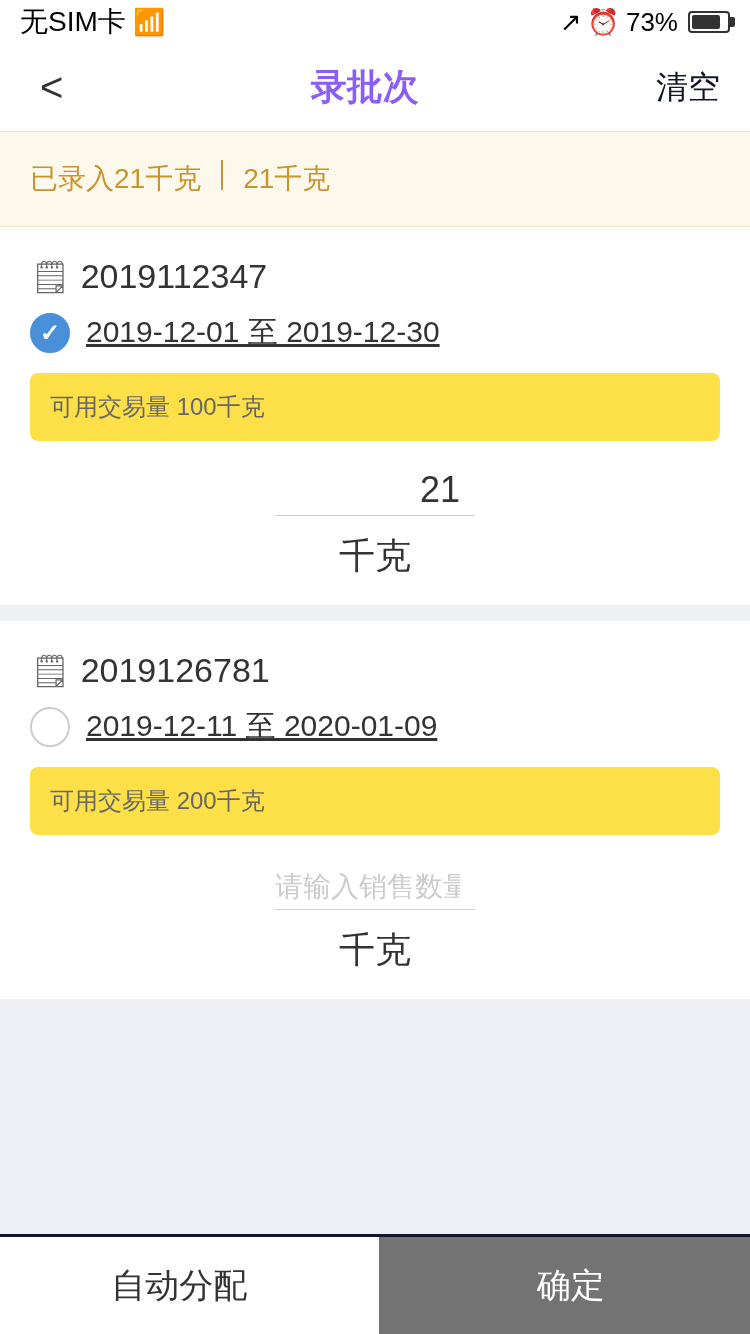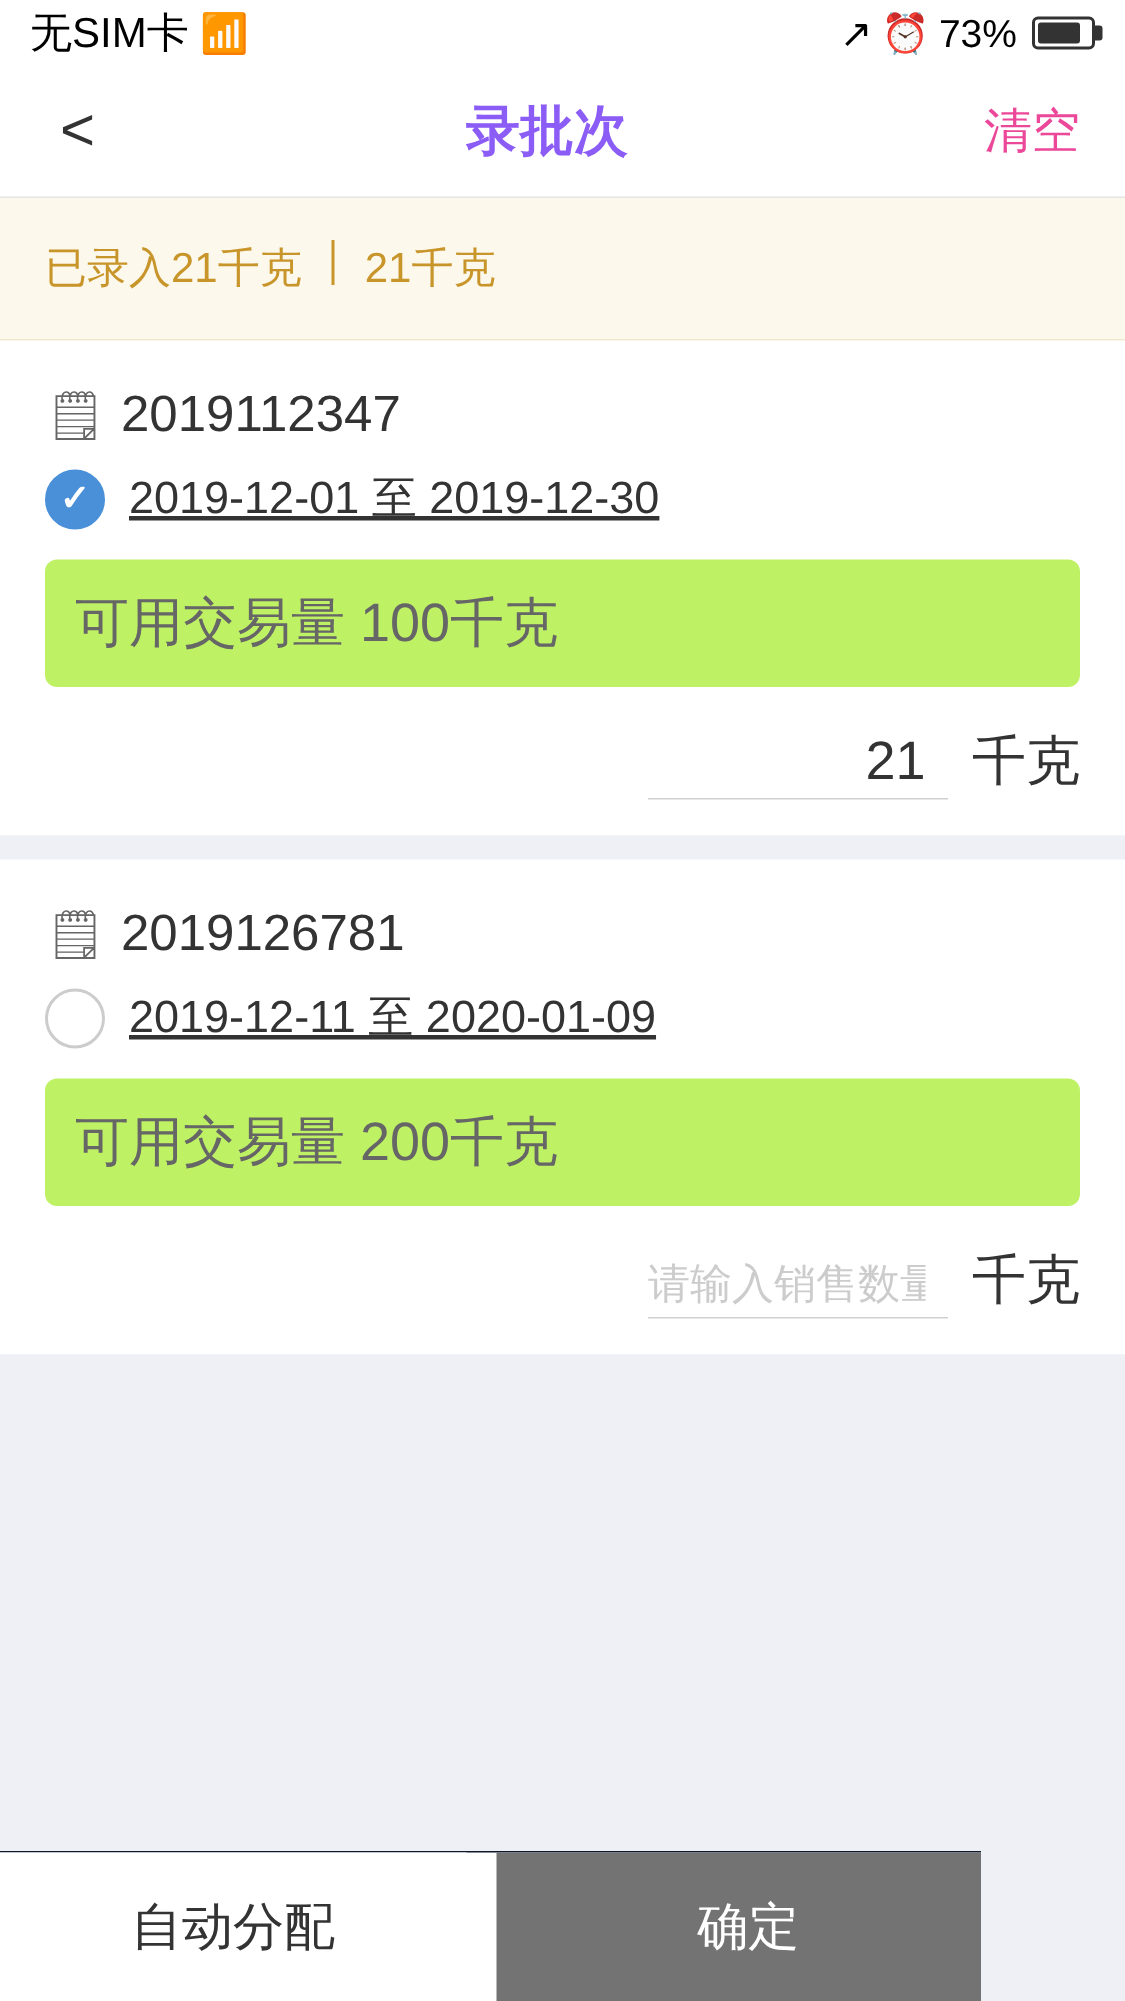--- a/index.html
+++ b/index.html
@@ -91,21 +91,21 @@
       cursor: pointer;
       padding: 10px;
     }
     .nav-title {
       font-size: 36px;
       font-weight: 600;
       color: #8b5cf6;
     }
     .nav-action {
       font-size: 32px;
-      color: #ec4899;
+      color: #0f172a;
       cursor: pointer;
     }
 
     
     .info-banner {
       background: #fdf8ec;
       padding: 28px 30px;
       display: flex;
       align-items: flex-start;
       gap: 20px;
@@ -173,35 +173,36 @@
       font-size: 24px;
       font-weight: bold;
     }
     .batch-date {
       font-size: 30px;
       color: #333;
       text-decoration: underline;
     }
 
     .availability-box {
-      background: #bef264;
+      background: #fde047;
       border-radius: 8px;
       padding: 18px 20px;
-      font-size: 36px;
+      font-size: 24px;
       color: #666;
       margin-bottom: 0;
     }
 
     .quantity-row {
       display: flex;
       align-items: center;
       justify-content: flex-end;
       padding: 24px 30px;
       gap: 16px;
       background: #fff;
+      flex-direction: column;
     }
     .quantity-input {
       border: none;
       border-bottom: 1px solid #d0d0d0;
       font-size: 36px;
       color: #333;
       text-align: right;
       width: 200px;
       padding: 4px 0;
       outline: none;
@@ -226,25 +227,25 @@
       background: #eef0f5;
       flex: 1;
       min-height: 400px;
     }
 
     
     .bottom-bar {
       position: fixed;
       bottom: 0;
       left: 0;
-      width: 654px;
+      width: 750px;
       height: 100px;
       display: flex;
       background: #fff;
-      border-top: 1px solid #0f172a;
+      border-top: 3px solid #0f172a;
     }
     .btn-auto {
       flex: 1;
       display: flex;
       align-items: center;
       justify-content: center;
       font-size: 34px;
       color: #333;
       cursor: pointer;
       background: #fff;

